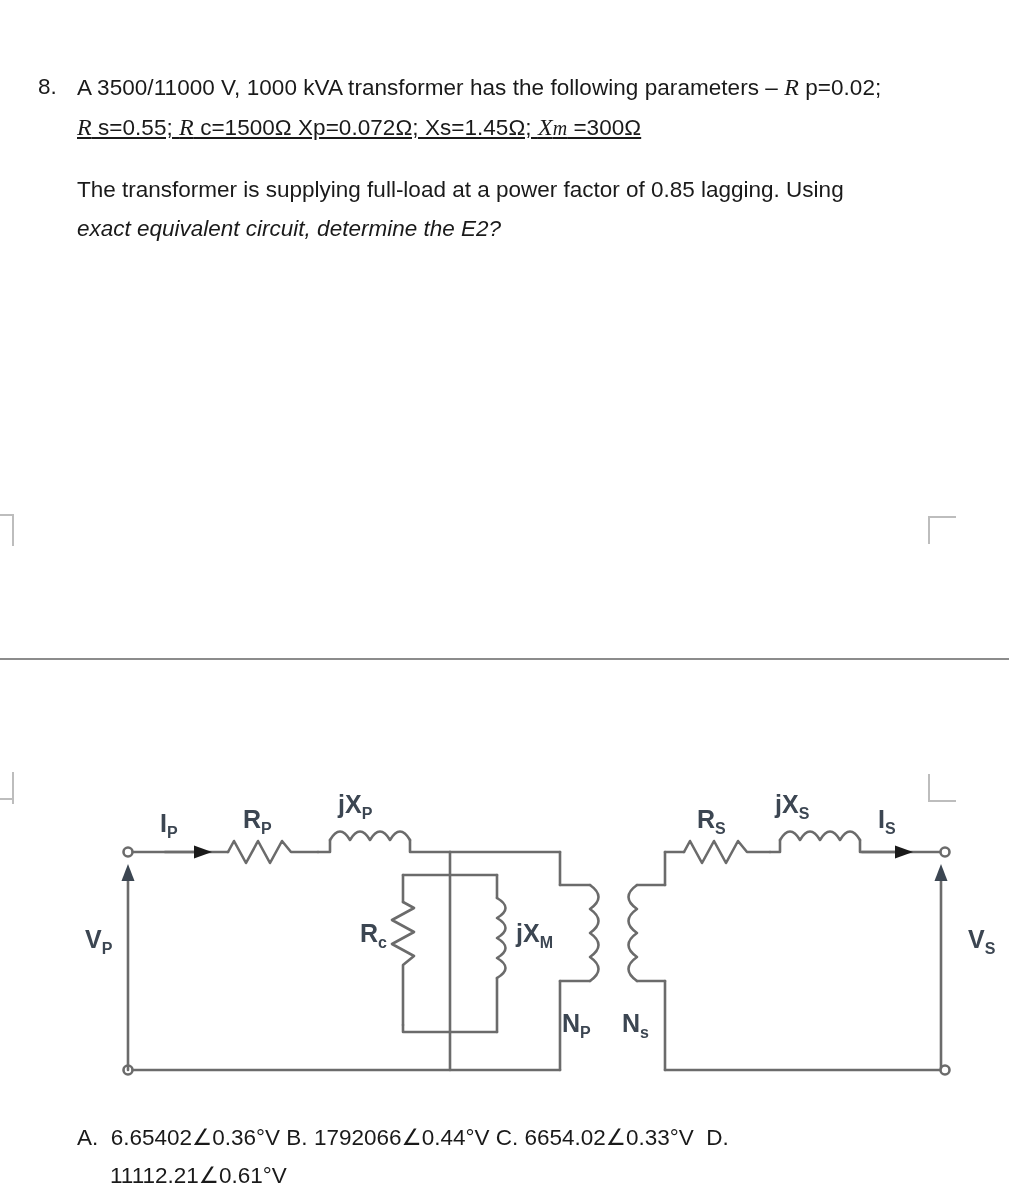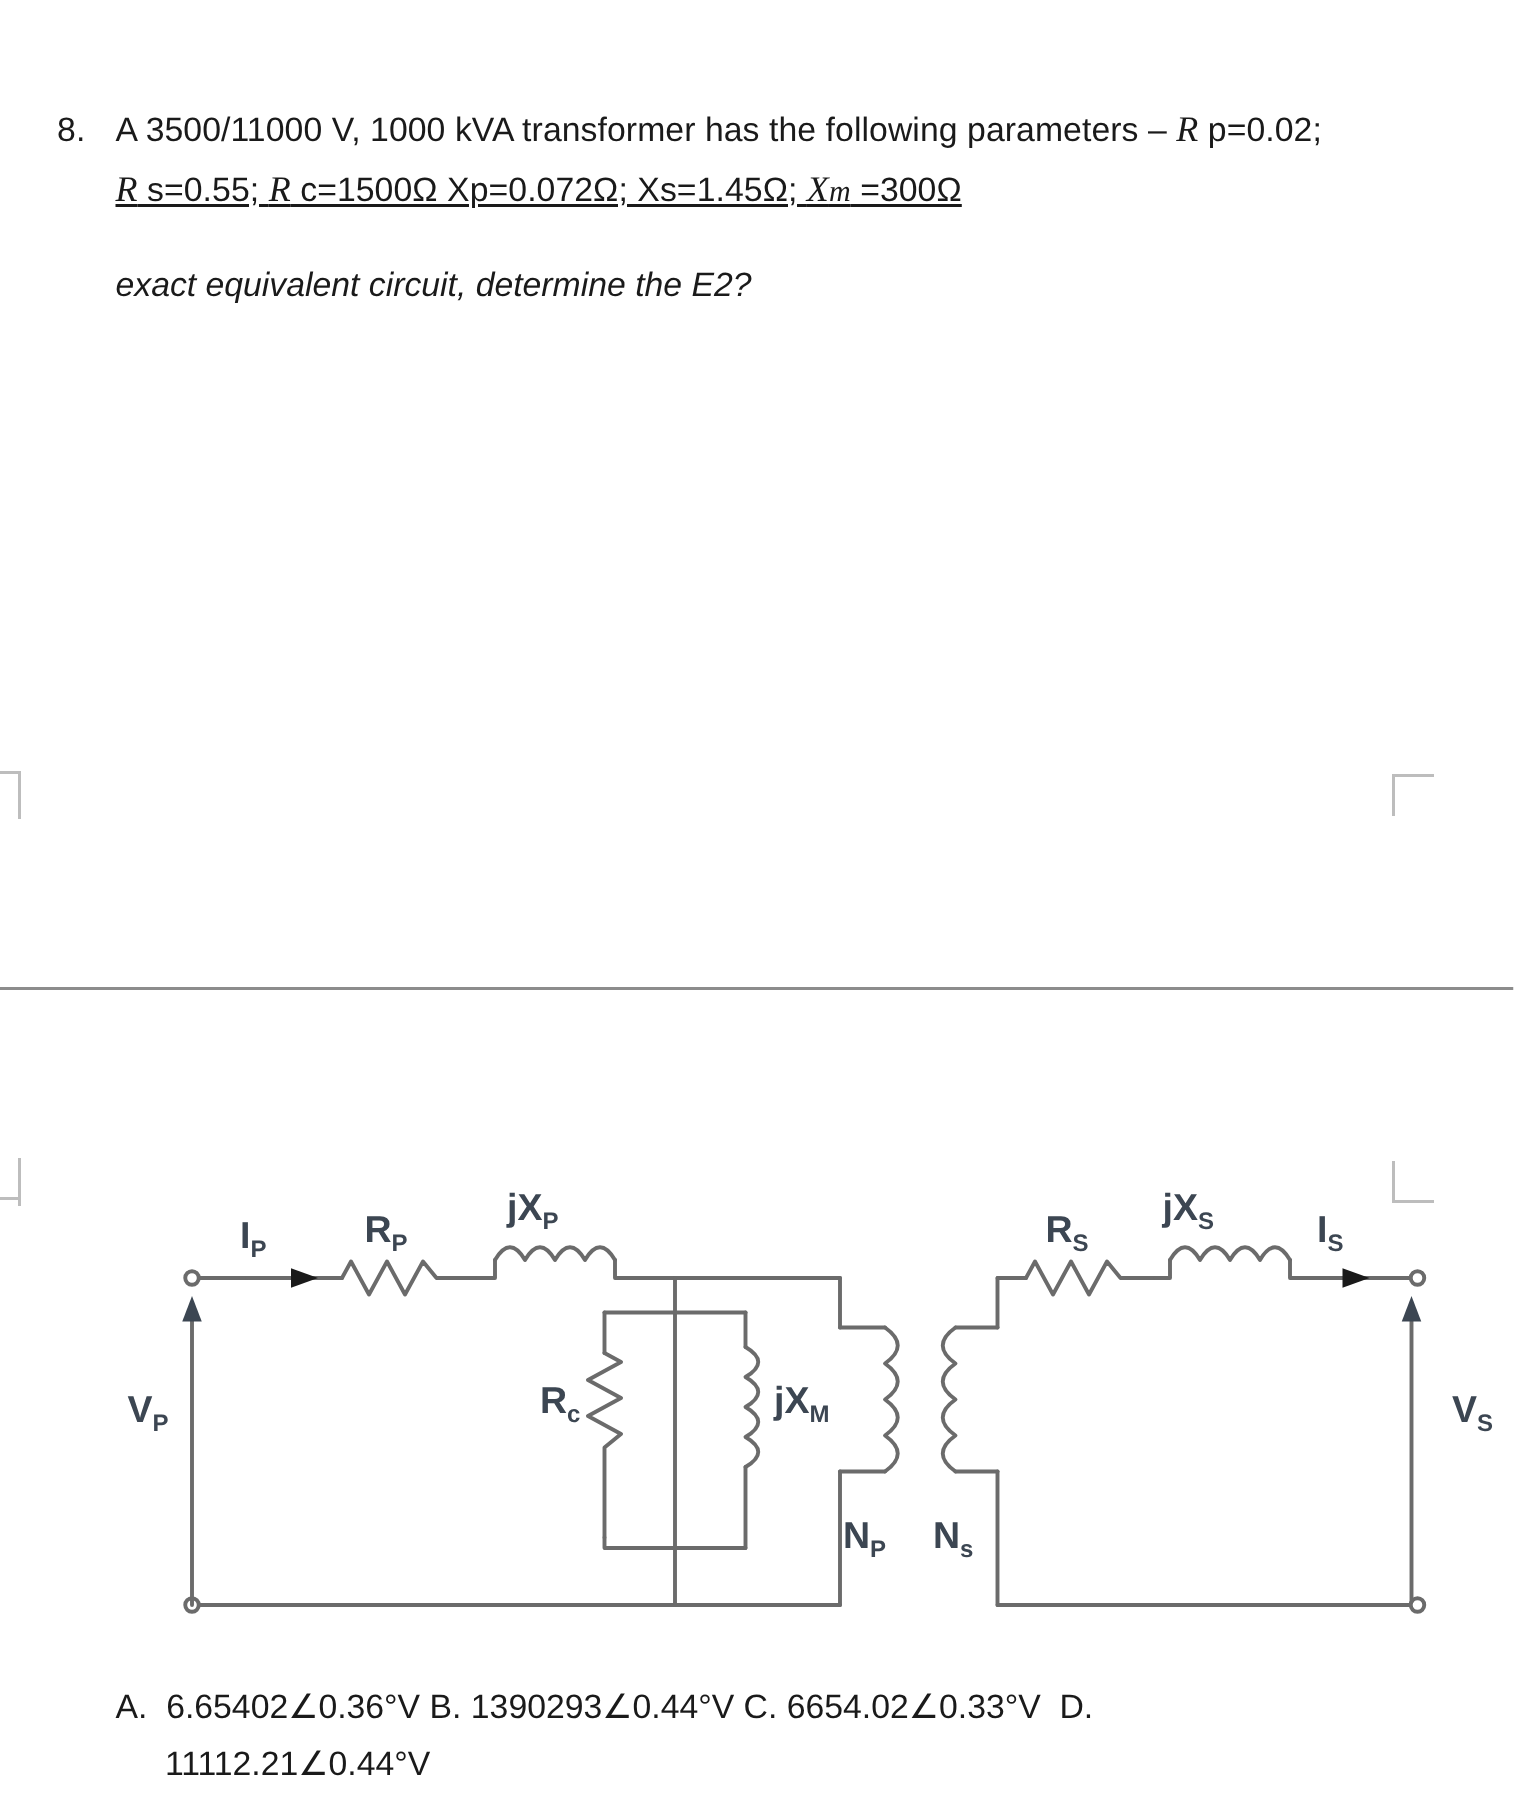--- a/index.html
+++ b/index.html
@@ -140,20 +140,21 @@
 
 <div id="question-block">
 
   <div class="q-number">8.</div>
 
   <div class="q-line" id="q-line-1"><span>A 3500/11000 V, 1000 kVA transformer has the following parameters – </span><span class="mi">R</span><span> p=0.02;</span></div>
 
   <div class="q-line" id="q-line-2"><span class="mi">R</span><span> s=0.55; </span><span class="mi">R</span><span> c=1500Ω Xp=0.072Ω; Xs=1.45Ω; </span><span class="mi">X</span><span class="mi" style="font-size:20px;">m</span><span> =300Ω</span></div>
 
   <div class="para" id="q-para">
+    <div>The transformer is supplying full-load at a power factor of 0.85 lagging. Using</div>
     <div class="last-line">exact equivalent circuit, determine the E2?</div>
   </div>
 </div>
 
 <div class="crop-mark crop-tl-clip" id="crop-top-left"></div>
 <div class="crop-mark crop-tr" id="crop-top-right"></div>
 <div class="crop-mark crop-bl-clip" id="crop-bottom-left"></div>
 <div class="crop-mark crop-br" id="crop-bottom-right"></div>
 
 <div id="page-separator"></div>
@@ -248,15 +249,15 @@
     <text class="ckt-label-main" x="775" y="33"><tspan>jX</tspan><tspan class="ckt-sub" dy="6">S</tspan></text>
 
     <text class="ckt-label-main" x="878" y="48"><tspan>I</tspan><tspan class="ckt-sub" dy="6">S</tspan></text>
 
     <text class="ckt-label-main" x="968" y="168"><tspan>V</tspan><tspan class="ckt-sub" dy="6">S</tspan></text>
   </g>
 </svg>
 </div>
 
 <div id="answers">
-  <div class="ans-line" id="ans-line-1"><span class="ans-letter">A.</span>&nbsp;&nbsp;<span>6.65402∠0.36°V</span>&nbsp;<span>B.</span>&nbsp;<span>1390293∠0.44°V</span>&nbsp;<span>C.</span>&nbsp;<span>6654.02∠0.33°V</span>&nbsp;&nbsp;<span>D.</span></div>
-  <div class="ans-line" id="ans-line-2"><span>11112.21∠0.44°V</span></div>
+  <div class="ans-line" id="ans-line-1"><span class="ans-letter">A.</span>&nbsp;&nbsp;<span>6.65402∠0.36°V</span>&nbsp;<span>B.</span>&nbsp;<span>1792066∠0.44°V</span>&nbsp;<span>C.</span>&nbsp;<span>6654.02∠0.33°V</span>&nbsp;&nbsp;<span>D.</span></div>
+  <div class="ans-line" id="ans-line-2"><span>11112.21∠0.61°V</span></div>
 </div>
 
 </body></html>

